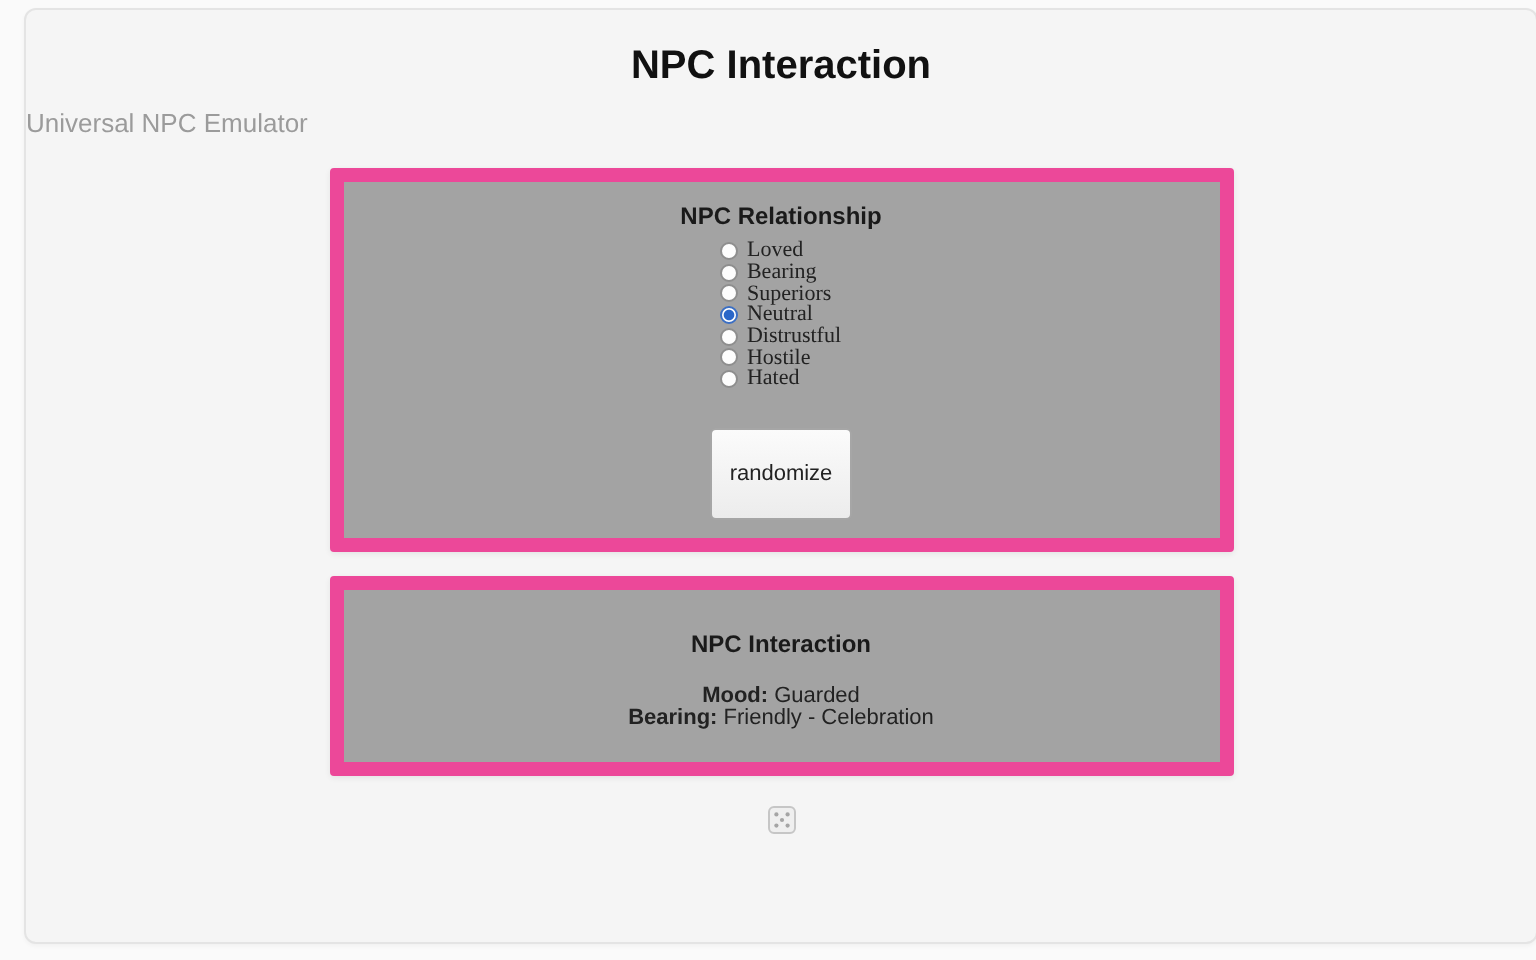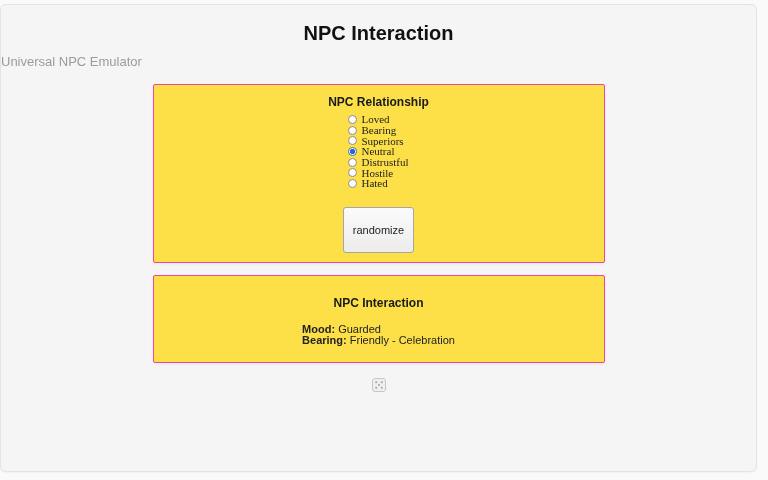--- a/index.html
+++ b/index.html
@@ -4,21 +4,21 @@
 <style>
   * { box-sizing: border-box; margin: 0; padding: 0; }
   html, body {
     width: 768px; height: 480px;
     background: #fafafa;
     font-family: "Liberation Sans", sans-serif;
     overflow: hidden;
   }
   .outer {
     position: absolute;
-    left: 0; top: 4px;
+    left: 12px; top: 4px;
     width: 757px; height: 468px;
     background: #f5f5f5;
     border: 1px solid #e4e4e4;
     border-radius: 6px;
     box-shadow: 0 1px 2px rgba(0,0,0,0.04);
   }
   h1.page-title {
     margin-top: 16px;
     text-align: center;
     font-size: 20px;
@@ -29,22 +29,22 @@
   .subtitle {
     margin-top: 10px;
     text-align: left;
     font-size: 13px;
     line-height: 13px;
     color: #9b9b9b;
   }
   .card {
     width: 452px;
     margin: 16px auto 0;
-    background: #fde047;
-    border: 1px solid #ec4899;
+    background: #a3a3a3;
+    border: 7px solid #ec4899;
     border-radius: 2px;
     box-shadow: 0 1px 3px rgba(0,0,0,0.07);
     padding: 10px 0 9px;
     text-align: center;
   }
   .card h2 {
     font-size: 12px;
     line-height: 14px;
     font-weight: bold;
     color: #1a1a1a;
@@ -85,21 +85,21 @@
     line-height: 12px;
     color: #222;
     padding: 16px 9px;
     background: linear-gradient(#fbfbfb, #ececec);
     border: 1px solid #a6a6a6;
     border-radius: 3px;
     cursor: pointer;
   }
   .fields {
     display: inline-block;
-    text-align: left;
+    text-align: center;
     margin-top: 14px;
   }
   .field-row {
     font-size: 11px;
     line-height: 10.7px;
     color: #222;
     white-space: nowrap;
   }
   .field-label { font-weight: bold; }
   .dice-wrap {

